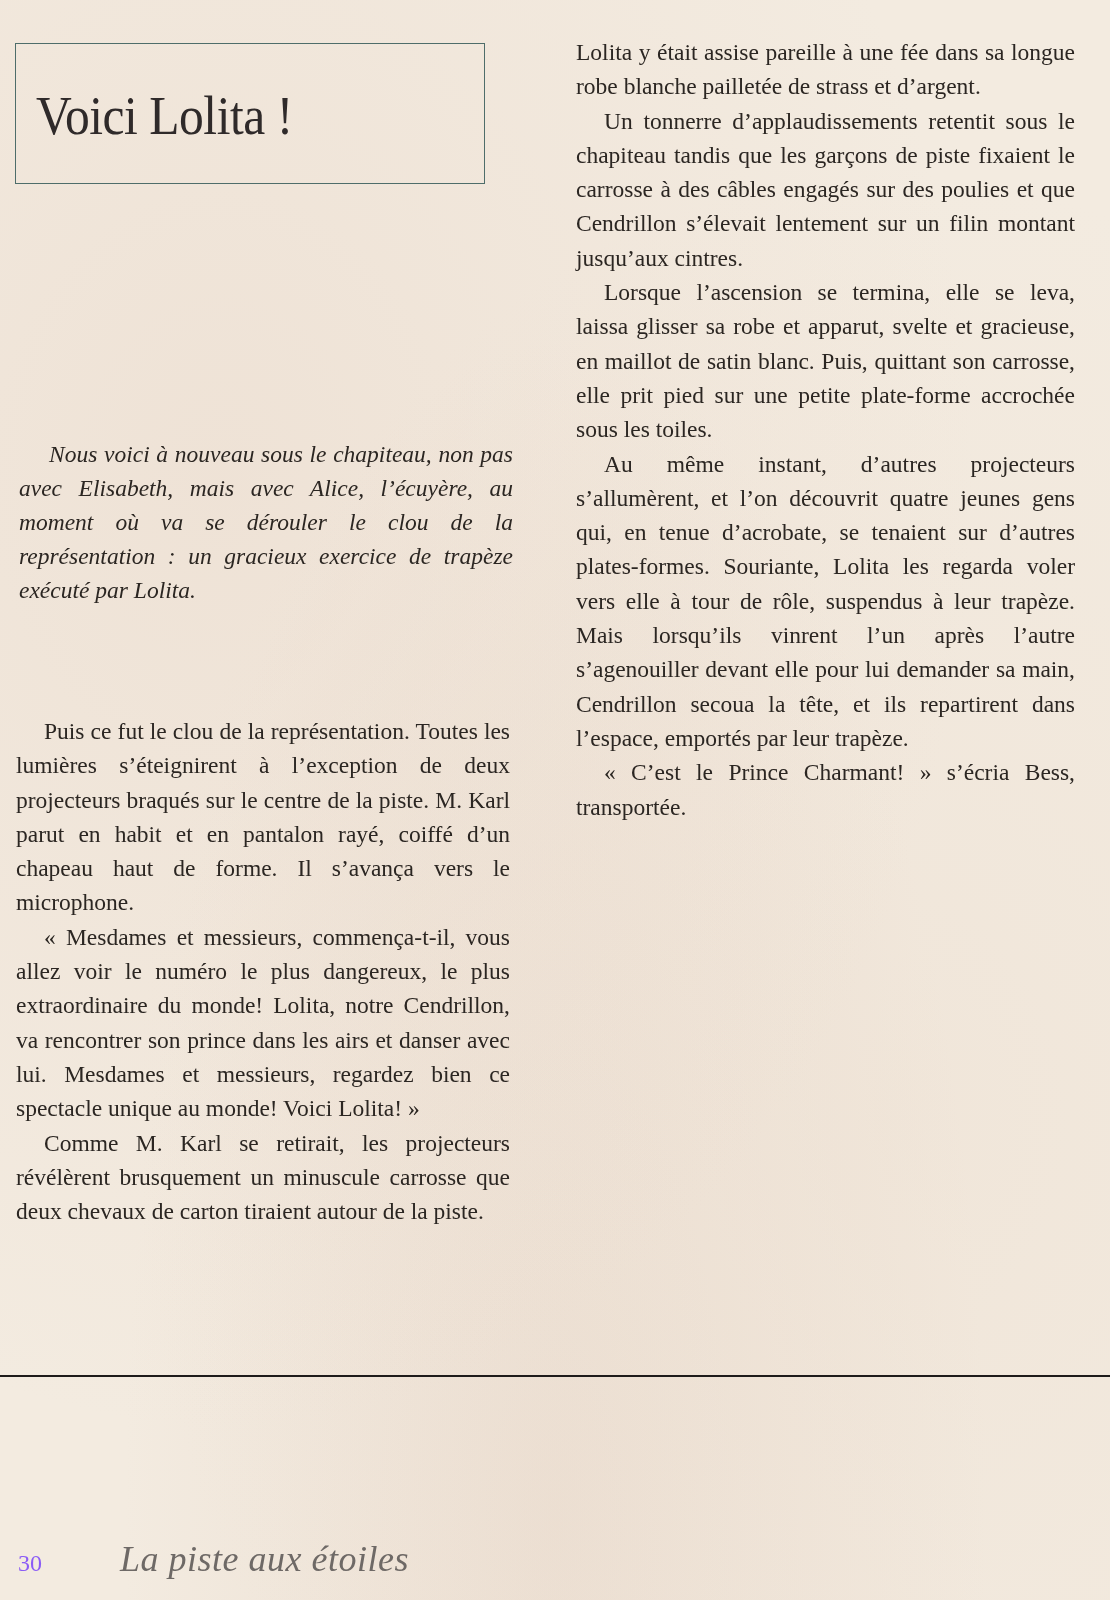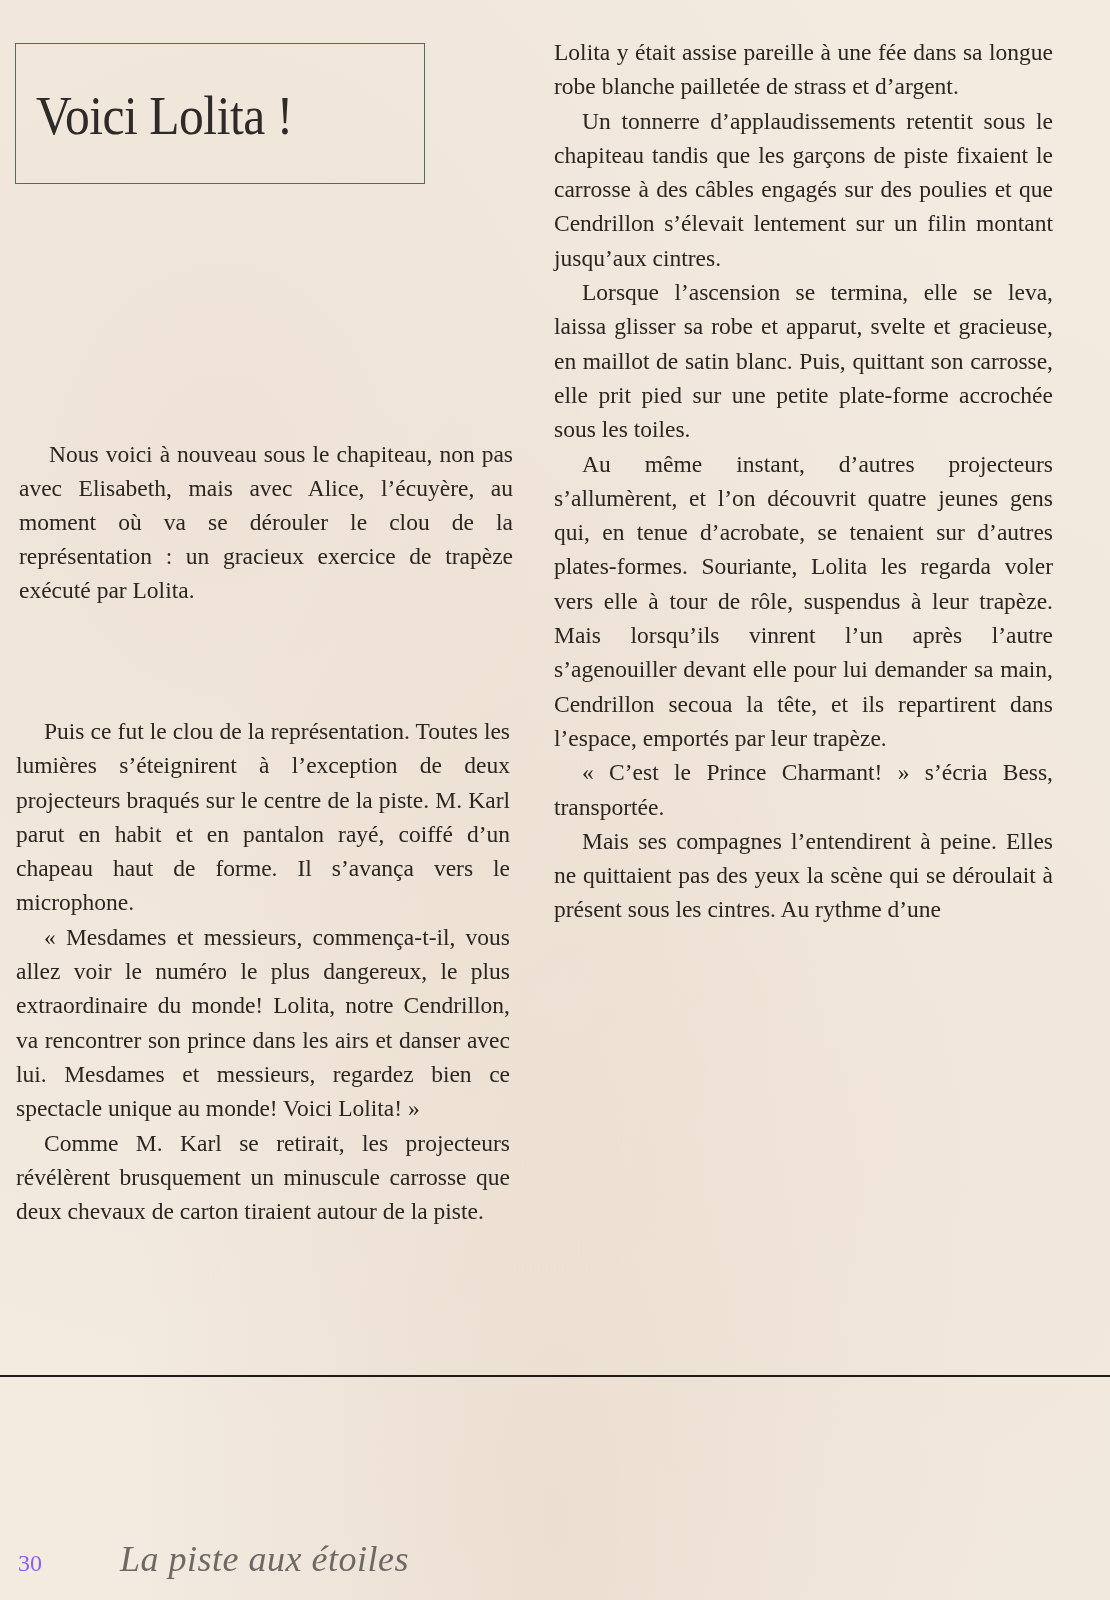--- a/index.html
+++ b/index.html
@@ -21,21 +21,21 @@
     }
     .page {
       position: absolute;
       left: 0; top: 0;
       width: 1110px; height: 1600px;
     }
     .title-box {
       position: absolute;
       left: 15px;
       top: 43px;
-      width: 410px;
+      width: 470px;
       height: 141px;
       border: 1.5px solid #4e6d6a;
       box-sizing: border-box;
     }
     .title-text {
       position: absolute;
       left: 20px;
       top: 42px;
       font-family: "Liberation Serif", "DejaVu Serif", serif;
       font-size: 55px;
@@ -57,31 +57,32 @@
     .col p {
       margin: 0;
       text-indent: 28px;
       text-align: justify;
     }
     .col p.noindent { text-indent: 0; }
     .intro {
       left: 19px;
       top: 437px;
       width: 494px;
+      font-style: italic;
       font-size: 23.5px;
       line-height: 34px;
     }
     .intro p { text-indent: 30px; }
     .left-col {
       left: 16px;
       top: 714px;
       width: 494px;
     }
     .right-col {
-      left: 554px;
+      left: 576px;
       top: 35px;
       width: 499px;
     }
     .rule {
       position: absolute;
       left: 0;
       top: 1375px;
       width: 1110px;
       height: 2px;
       background: #1e1b1a;
@@ -123,21 +124,20 @@
     <p>« Mesdames et messieurs, commença-t-il, vous allez voir le numéro le plus dangereux, le plus extraordinaire du monde! Lolita, notre Cendrillon, va rencontrer son prince dans les airs et danser avec lui. Mesdames et messieurs, regardez bien ce spectacle unique au monde! Voici Lolita! »</p>
     <p>Comme M. Karl se retirait, les projecteurs révélèrent brusquement un minuscule carrosse que deux chevaux de carton tiraient autour de la piste.</p>
   </div>
 
   <div class="col right-col">
     <p class="noindent">Lolita y était assise pareille à une fée dans sa longue robe blanche pailletée de strass et d’argent.</p>
     <p>Un tonnerre d’applaudissements retentit sous le chapiteau tandis que les garçons de piste fixaient le carrosse à des câbles engagés sur des poulies et que Cendrillon s’élevait lentement sur un filin montant jusqu’aux cintres.</p>
     <p>Lorsque l’ascension se termina, elle se leva, laissa glisser sa robe et apparut, svelte et gracieuse, en maillot de satin blanc. Puis, quittant son carrosse, elle prit pied sur une petite plate-forme accrochée sous les toiles.</p>
     <p>Au même instant, d’autres projecteurs s’allumèrent, et l’on découvrit quatre jeunes gens qui, en tenue d’acrobate, se tenaient sur d’autres plates-formes. Souriante, Lolita les regarda voler vers elle à tour de rôle, suspendus à leur trapèze. Mais lorsqu’ils vinrent l’un après l’autre s’agenouiller devant elle pour lui demander sa main, Cendrillon secoua la tête, et ils repartirent dans l’espace, emportés par leur trapèze.</p>
     <p>« C’est le Prince Charmant! » s’écria Bess, transportée.</p>
-    <p>Mais ses compagnes l’entendirent à peine. Elles ne quittaient pas des yeux la scène qui se déroulait à présent sous les cintres. Au rythme d’une</p>
   </div>
 
   <div class="rule"></div>
 
   <div class="footer-num">30</div>
   <div class="footer-title">La piste aux étoiles</div>
 
 </div>
 
 </body></html>

